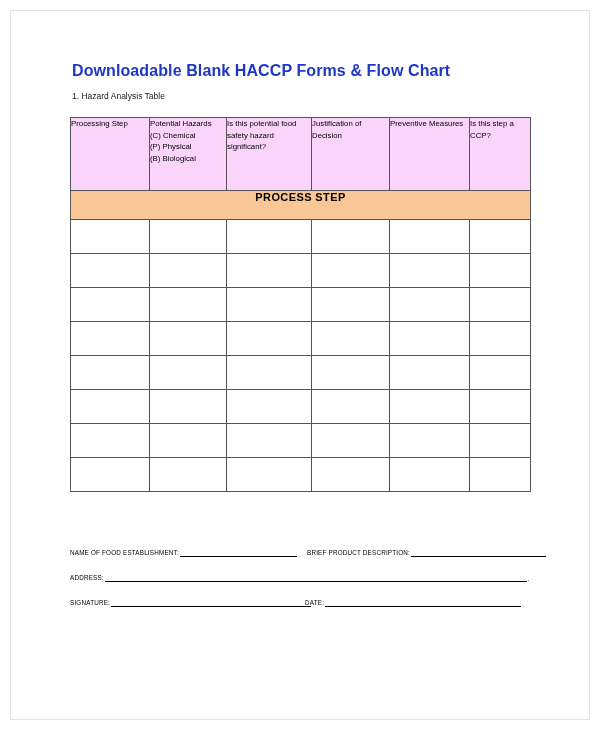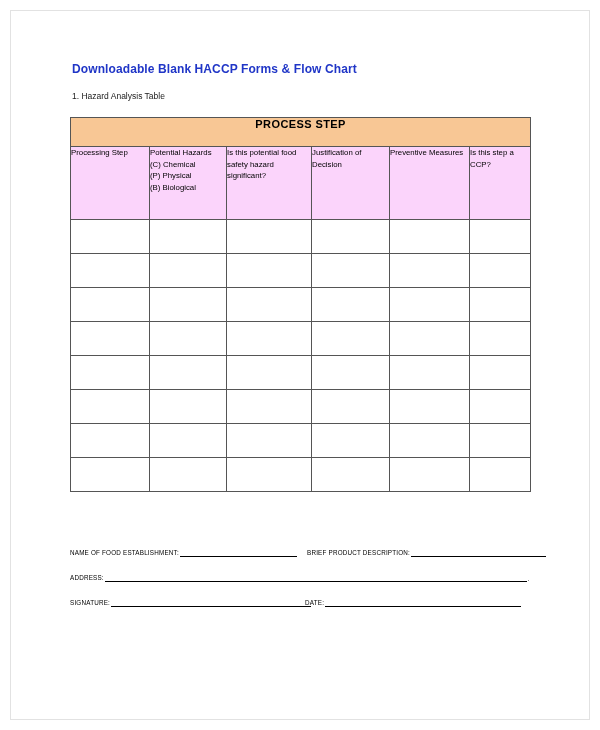--- a/index.html
+++ b/index.html
@@ -27,21 +27,21 @@
     top: 10px;
     width: 580px;
     height: 710px;
     border: 1px solid #e2e2e2;
     box-sizing: border-box;
   }
   .doc-title {
     position: absolute;
     left: 72px;
     top: 62px;
-    font-size: 12px;
+    font-size: 16px;
     font-weight: bold;
     color: #2036c7;
     letter-spacing: 0.1px;
   }
   .section-label {
     position: absolute;
     left: 72px;
     top: 91px;
     font-size: 8.5px;
     color: #1a1a1a;
@@ -134,23 +134,20 @@
     <colgroup>
       <col style="width:79px">
       <col style="width:77px">
       <col style="width:85px">
       <col style="width:78px">
       <col style="width:80px">
       <col style="width:61px">
     </colgroup>
     <thead>
       <tr>
-        <th class="process-step-cell" colspan="6">PROCESS STEP</th>
-      </tr>
-      <tr>
         <th class="hdr-cell">
           <span class="ln">Processing Step</span>
         </th>
         <th class="hdr-cell">
           <span class="ln">Potential Hazards</span>
           <span class="ln">(C) Chemical</span>
           <span class="ln">(P) Physical</span>
           <span class="ln">(B) Biological</span>
         </th>
         <th class="hdr-cell">
@@ -161,20 +158,23 @@
         <th class="hdr-cell">
           <span class="ln">Justification of</span>
           <span class="ln">Decision</span>
         </th>
         <th class="hdr-cell">
           <span class="ln">Preventive Measures</span>
         </th>
         <th class="hdr-cell">
           <span class="ln">Is this step a CCP?</span>
         </th>
+      </tr>
+      <tr>
+        <th class="process-step-cell" colspan="6">PROCESS STEP</th>
       </tr>
     </thead>
     <tbody>
       <tr class="body-row">
         <td></td>
         <td></td>
         <td></td>
         <td></td>
         <td></td>
         <td></td>

